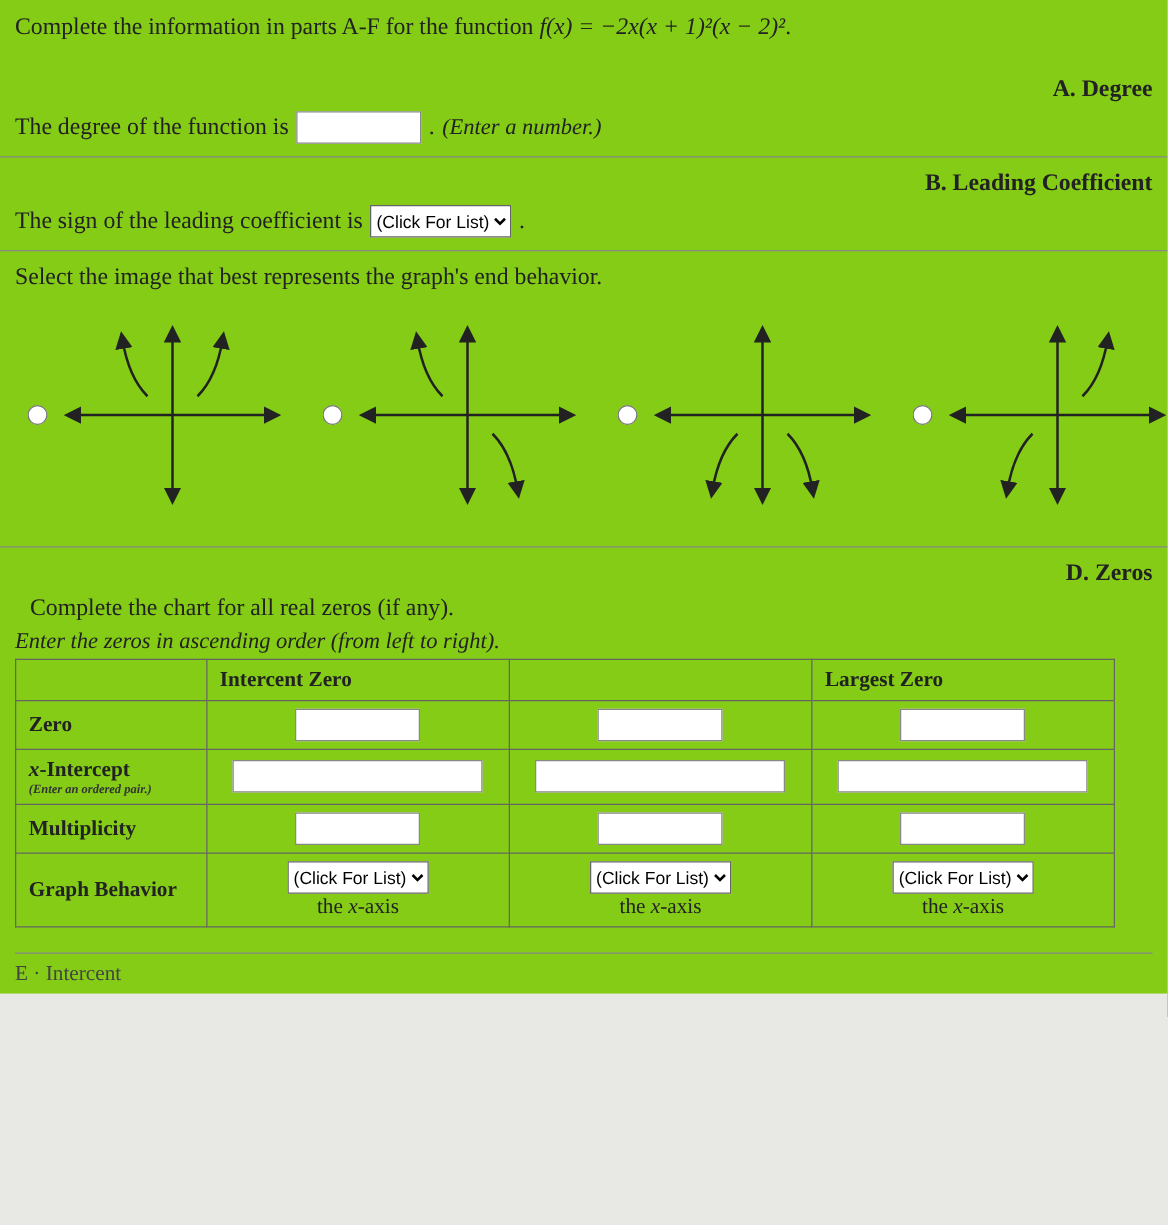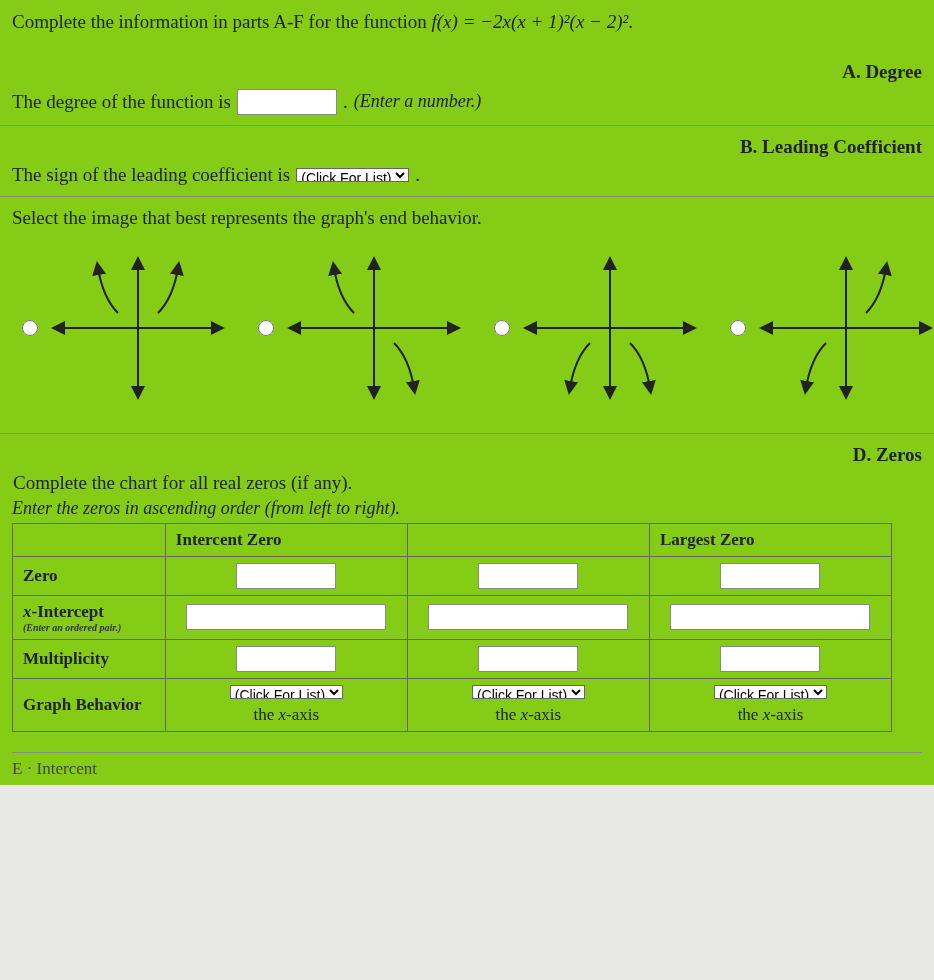--- a/index.html
+++ b/index.html
@@ -6,21 +6,21 @@
 body { font-family: Georgia, 'Times New Roman', serif; background: #e8e8e4; width: 934px; color: #222; }
 .page { background: #84cc16; padding: 0; }
 .section { padding: 10px 12px; border-bottom: 1px solid #888; }
 .prompt { padding: 8px 12px 14px; font-size: 19px; line-height: 1.5; }
 .heading { font-weight: bold; font-size: 19px; margin-bottom: 6px; text-align: right; }
 .line { font-size: 19px; display: flex; align-items: center; flex-wrap: wrap; gap: 6px; }
 .hint { font-style: italic; font-size: 18px; }
 input.txt { border: 1px solid #888; background: #fff; height: 26px; width: 120px; font-size: 15px; padding: 2px 4px; }
 input.txt.small { width: 100px; }
 input.txt.wide { width: 200px; }
-select.sel { border: 1px solid #666; background: #fff; height: 14px; font-size: 14px; }
+select.sel { border: 1px solid #666; background: #fff; height: 26px; font-size: 14px; }
 .math { font-family: 'Times New Roman', serif; font-style: italic; }
 .graphs { display: flex; gap: 30px; align-items: center; padding: 20px 10px; }
 .gopt { display: flex; align-items: center; gap: 10px; }
 .gopt input[type=radio] { width: 16px; height: 16px; }
 .gopt svg { width: 180px; height: 150px; }
 table.zeros { border-collapse: collapse; width: 880px; margin: 4px 0 10px; }
 table.zeros th, table.zeros td { border: 1px solid #666; padding: 6px 10px; font-size: 17px; text-align: left; vertical-align: middle; }
 table.zeros th { font-weight: bold; background: transparent; }
 table.zeros td.cen { text-align: center; }
 .sub { font-style: italic; font-size: 10px; color: #333; display:block; }
@@ -121,21 +121,21 @@
           <path d="M 70 90 Q 55 105 50 135" fill="none" stroke="#222" stroke-width="2" marker-end="url(#a4)"></path>
           <path d="M 130 15 Q 125 45 110 60" fill="none" stroke="#222" stroke-width="2" marker-start="url(#a4)"></path>
         </svg>
       </div>
 
     </div>
   </div>
 
   <div class="section" style="border-bottom:none;">
     <div class="heading">D. Zeros</div>
-    <div style="font-size:19px;margin:4px 1px;">Complete the chart for all real zeros (if any).</div>
+    <div style="font-size:19px;margin:4px 12px;">Complete the chart for all real zeros (if any).</div>
     <div class="hint" style="font-size:18px;margin-bottom:2px;">Enter the zeros in ascending order (from left to right).</div>
     <table class="zeros">
       <tbody>
           <tr>
         <th></th>
         <th class="cen">Intercent Zero</th>
         <th></th>
         <th class="cen">Largest Zero</th>
       </tr>
       <tr>

